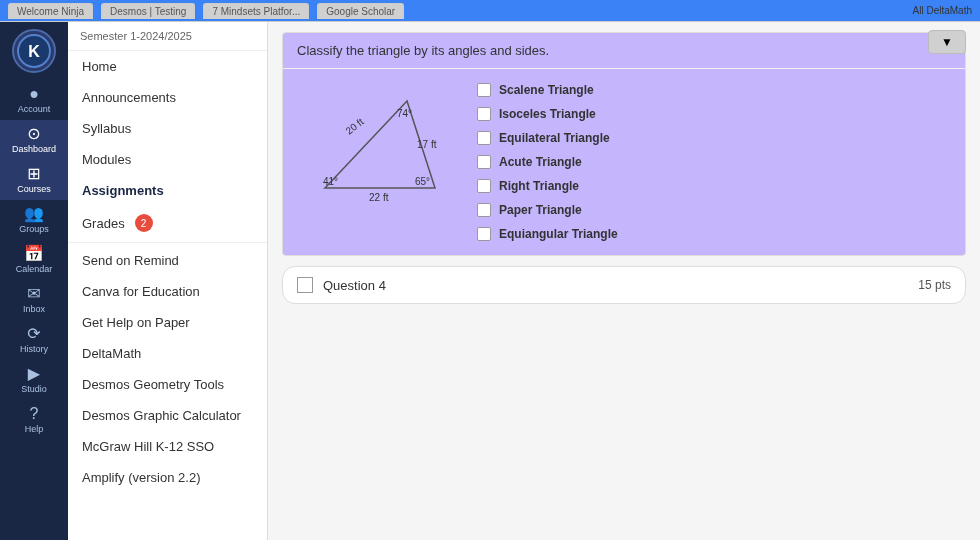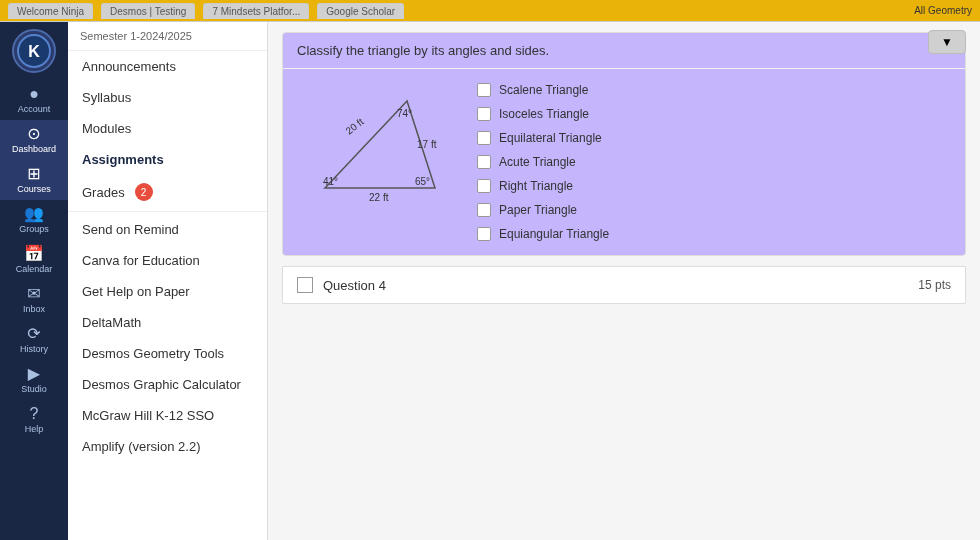--- a/index.html
+++ b/index.html
@@ -10,21 +10,21 @@
       font-family: Arial, sans-serif;
       font-size: 13px;
       background: #f5f5f5;
       display: flex;
       flex-direction: column;
     }
 
     
     .browser-bar {
       height: 22px;
-      background: #eab308;
+      background: #3b82f6;
       display: flex;
       align-items: center;
       padding: 0 8px;
       gap: 8px;
       border-bottom: 1px solid #ccc;
       flex-shrink: 0;
     }
     .browser-tab {
       font-size: 10px;
       color: #333;
@@ -195,20 +195,21 @@
       flex-direction: column;
       gap: 10px;
       justify-content: center;
     }
     .option-item {
       display: flex;
       align-items: center;
       gap: 8px;
       font-size: 12px;
       color: #333;
+      font-weight: bold;
     }
     .option-checkbox {
       width: 14px;
       height: 14px;
       border: 1px solid #999;
       background: #fff;
       display: inline-block;
       flex-shrink: 0;
       border-radius: 2px;
     }
@@ -216,21 +217,21 @@
     
     .triangle-svg {
       width: 160px;
       height: 130px;
     }
 
     
     .question-footer-card {
       background: #fff;
       border: 1px solid #ddd;
-      border-radius: 1px;
+      border-radius: 13px;
       padding: 10px 14px;
       display: flex;
       align-items: center;
       gap: 10px;
     }
     .q4-checkbox {
       width: 16px;
       height: 16px;
       border: 1px solid #999;
       background: #fff;
@@ -254,21 +255,21 @@
   </style>
 </head>
 <body>
 
 <div class="browser-bar">
   <span class="browser-tab browser-tab-inactive">Welcome Ninja</span>
   <span class="browser-tab browser-tab-inactive">Desmos | Testing</span>
   <span class="browser-tab browser-tab-inactive">7 Mindsets Platfor...</span>
   <span class="browser-tab browser-tab-inactive">Google Scholar</span>
   <div class="browser-bookmarks">
-    <span>All Geometry</span>
+    <span>All DeltaMath</span>
   </div>
 </div>
 
 <div class="main-layout">
 
   <div class="icon-nav">
     <div class="icon-nav-logo">
       <div class="logo-circle">
         <svg width="36" height="36" viewBox="0 0 36 36">
           <circle cx="18" cy="18" r="16" fill="#1a3a6e" stroke="#5580cc" stroke-width="2"></circle>
@@ -310,20 +311,23 @@
     </div>
     <div class="nav-icon-item">
       <span class="nav-icon-symbol">?</span>
       <span class="nav-icon-label">Help</span>
     </div>
   </div>
 
   <div class="sidebar">
     <div class="sidebar-semester">Semester 1-2024/2025</div>
     <div class="sidebar-item">
+      <span>Home</span>
+    </div>
+    <div class="sidebar-item">
       <span>Announcements</span>
     </div>
     <div class="sidebar-item">
       <span>Syllabus</span>
     </div>
     <div class="sidebar-item">
       <span>Modules</span>
     </div>
     <div class="sidebar-item active">
       <span>Assignments</span>

